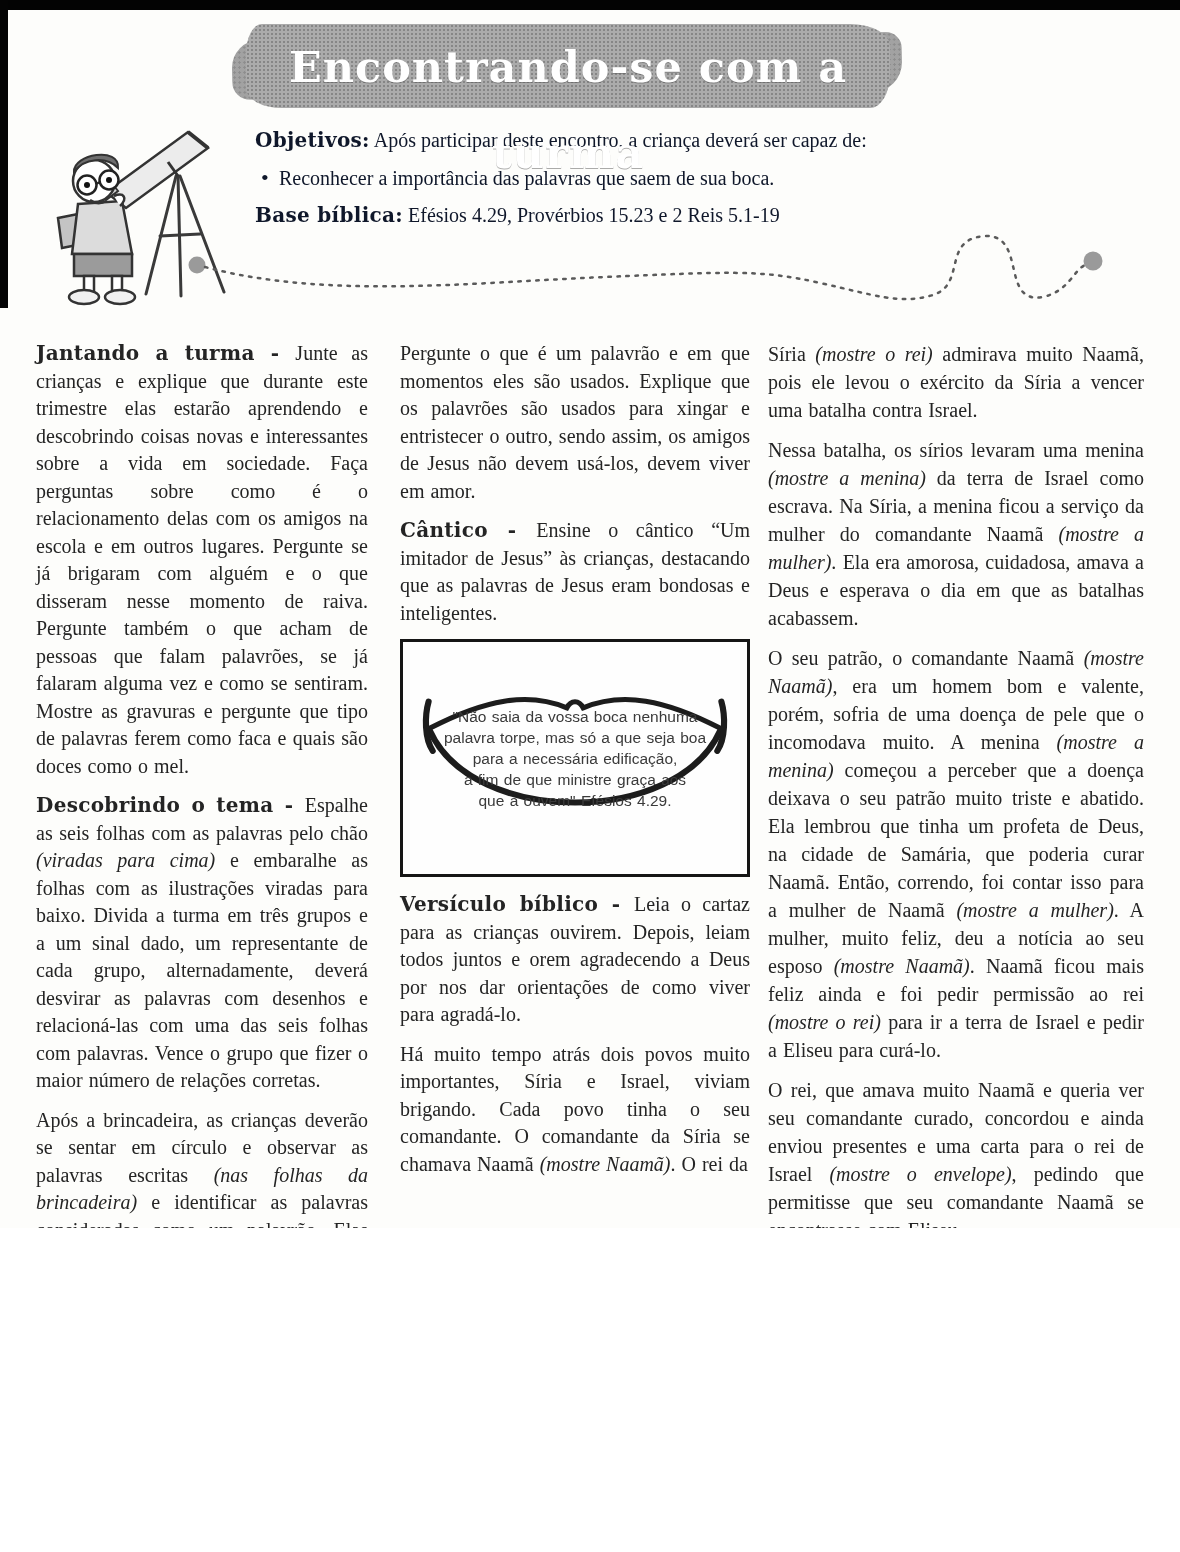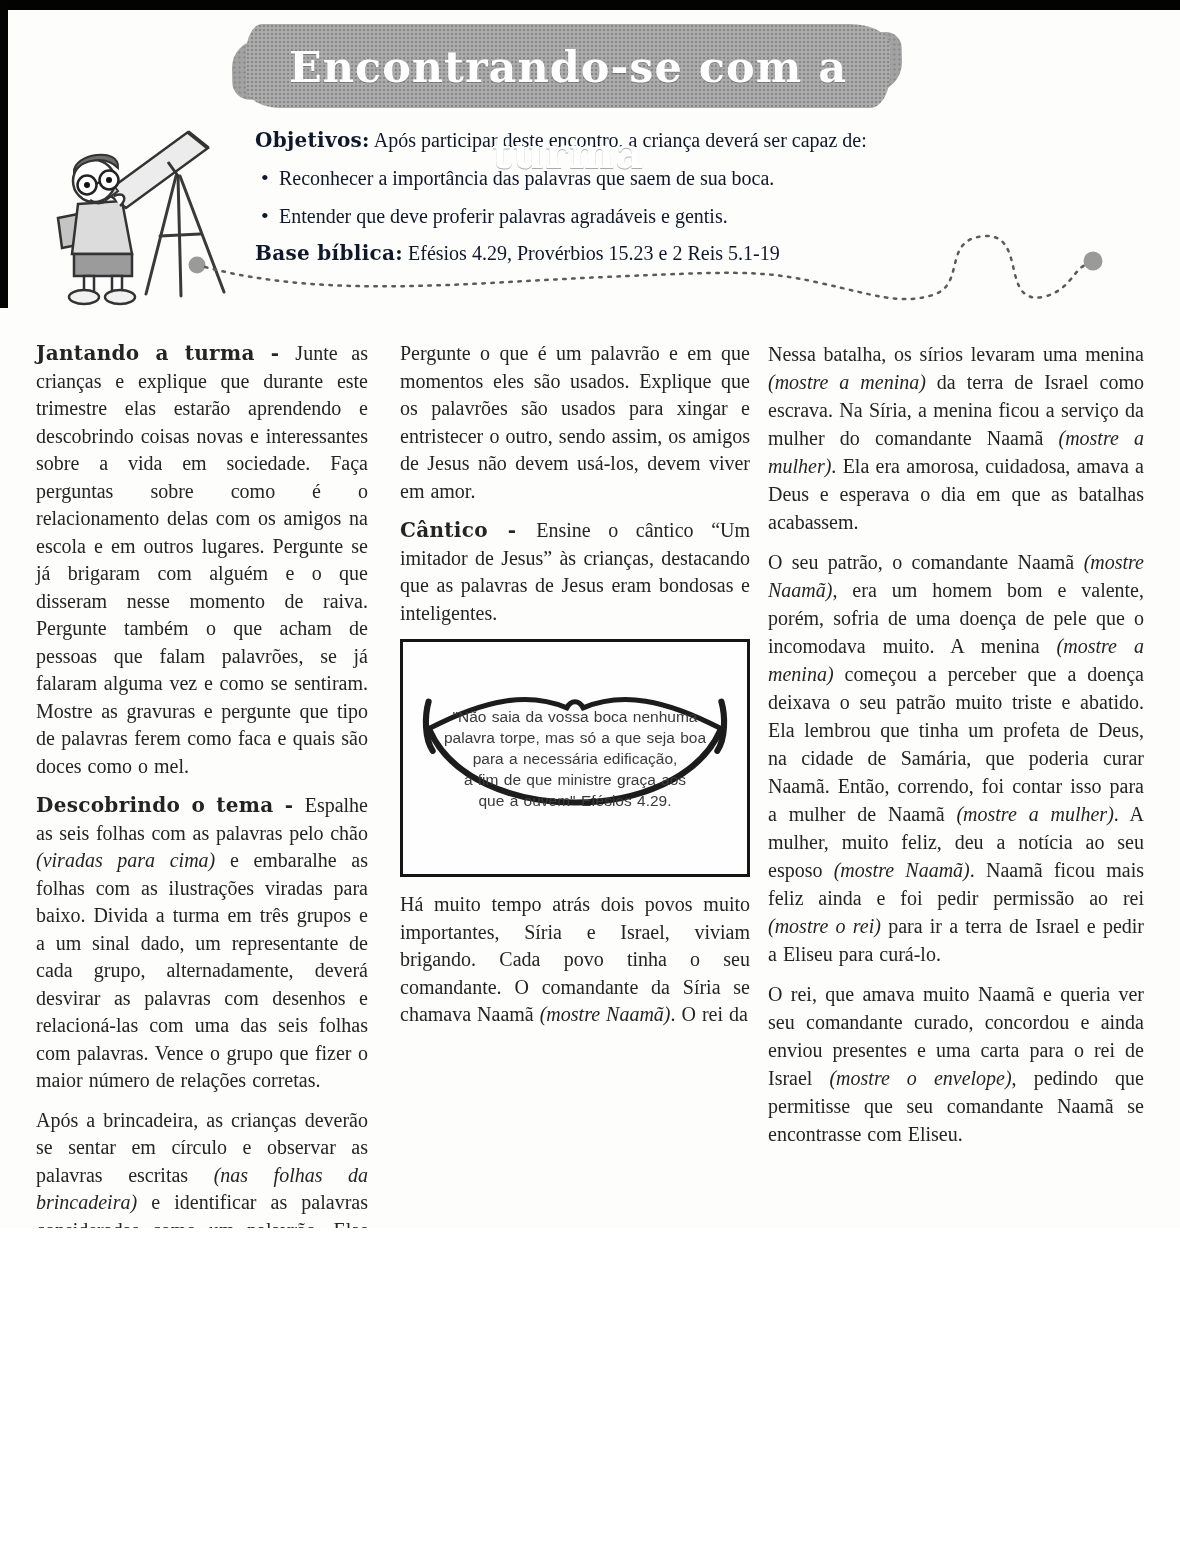--- a/index.html
+++ b/index.html
@@ -91,21 +91,20 @@
     <circle cx="59" cy="79" r="3" fill="#111"></circle>
     <circle cx="81" cy="74" r="3" fill="#111"></circle>
     <path d="M68,78 L72,76" stroke="#222" stroke-width="2"></path>
     <path d="M62,94 Q70,100 78,95" stroke="#333" stroke-width="2.5" fill="none"></path>
     <path d="M92,100 C100,92 96,86 86,90" stroke="#333" stroke-width="2.5" fill="#fff"></path>
   </svg>
 
   <div class="objectives">
     <div class="obj-line"><span class="hd">Objetivos:</span><span> Após participar deste encontro, a criança deverá ser capaz de:</span></div>
     <div class="obj-line obj-bullet"><span class="dot">•</span><span>Reconhecer a importância das palavras que saem de sua boca.</span></div>
-    <div class="obj-line obj-bullet"><span class="dot">•</span><span>Entender que deve proferir palavras agradáveis e gentis.</span></div>
     <div class="obj-line"><span class="hd">Base bíblica:</span><span> Efésios 4.29, Provérbios 15.23 e 2 Reis 5.1-19</span></div>
   </div>
 
   <svg class="squiggle" viewBox="0 0 1000 95">
     <circle cx="12" cy="40" r="8.5" fill="#9a9a9a"></circle>
     <circle cx="908" cy="36" r="9.5" fill="#9a9a9a"></circle>
     <path d="M20,42 C140,74 280,58 420,52 C540,47 575,44 635,58 C690,70 715,80 748,70 C782,59 756,14 800,11 C842,9 815,80 858,72 C884,66 888,46 900,40" fill="none" stroke="#5a5a5a" stroke-width="2.5" stroke-dasharray="2.5 6.5" stroke-linecap="round"></path>
   </svg>
 
   <div class="col col1">
@@ -129,24 +128,26 @@
       </svg>
       <div class="verse-text">
         <div>"Não saia da vossa boca nenhuma</div>
         <div>palavra torpe, mas só a que seja boa</div>
         <div>para a necessária edificação,</div>
         <div>a fim de que ministre graça aos</div>
         <div>que a ouvem" Efésios 4.29.</div>
       </div>
     </div>
 
+    <p class="para"><span class="hd">Versículo bíblico - </span><span>Leia o cartaz para as crianças ouvirem. Depois, leiam todos juntos e orem agradecendo a Deus por nos dar orientações de como viver para agradá-lo.</span></p>
     <p class="para"><span>Há muito tempo atrás dois povos muito importantes, Síria e Israel, viviam brigando. Cada povo tinha o seu comandante. O comandante da Síria se chamava Naamã </span><span class="it">(mostre Naamã)</span><span>. O rei da</span></p>
   </div>
 
   <div class="col col3">
+    <p class="para"><span>Síria </span><span class="it">(mostre o rei)</span><span> admirava muito Naamã, pois ele levou o exército da Síria a vencer uma batalha contra Israel.</span></p>
     <p class="para"><span>Nessa batalha, os sírios levaram uma menina </span><span class="it">(mostre a menina)</span><span> da terra de Israel como escrava. Na Síria, a menina ficou a serviço da mulher do comandante Naamã </span><span class="it">(mostre a mulher)</span><span>. Ela era amorosa, cuidadosa, amava a Deus e esperava o dia em que as batalhas acabassem.</span></p>
     <p class="para"><span>O seu patrão, o comandante Naamã </span><span class="it">(mostre Naamã)</span><span>, era um homem bom e valente, porém, sofria de uma doença de pele que o incomodava muito. A menina </span><span class="it">(mostre a menina)</span><span> começou a perceber que a doença deixava o seu patrão muito triste e abatido. Ela lembrou que tinha um profeta de Deus, na cidade de Samária, que poderia curar Naamã. Então, correndo, foi contar isso para a mulher de Naamã </span><span class="it">(mostre a mulher)</span><span>. A mulher, muito feliz, deu a notícia ao seu esposo </span><span class="it">(mostre Naamã)</span><span>. Naamã ficou mais feliz ainda e foi pedir permissão ao rei </span><span class="it">(mostre o rei)</span><span> para ir a terra de Israel e pedir a Eliseu para curá-lo.</span></p>
     <p class="para"><span>O rei, que amava muito Naamã e queria ver seu comandante curado, concordou e ainda enviou presentes e uma carta para o rei de Israel </span><span class="it">(mostre o envelope)</span><span>, pedindo que permitisse que seu comandante Naamã se encontrasse com Eliseu.</span></p>
   </div>
 
   <div class="footer-left">Sorriso Orientador nº 9</div>
   <div class="footer-right">Encontro 1</div>
 
   <svg class="badge" viewBox="0 0 54 56">
     <path d="M4,8 C14,14 40,14 50,8 C50,30 45,47 27,54 C9,47 4,30 4,8 Z" fill="#8d8d8d" stroke="#767676" stroke-width="1.5"></path>

